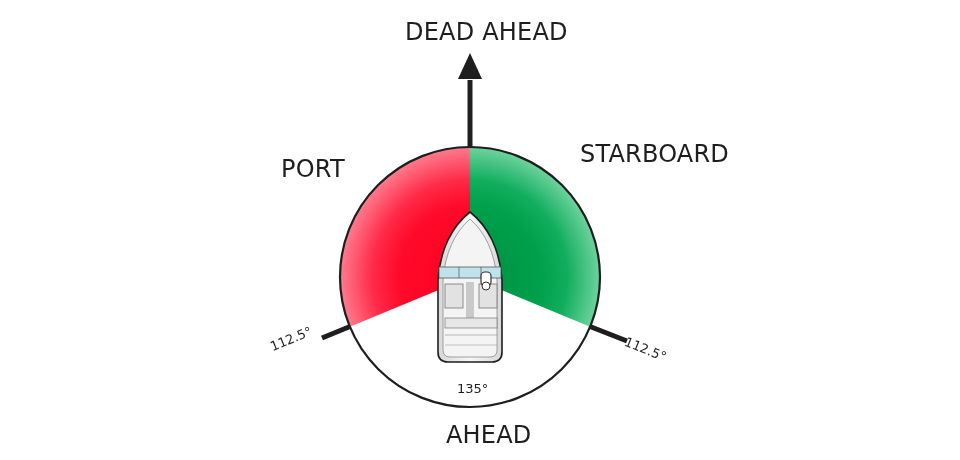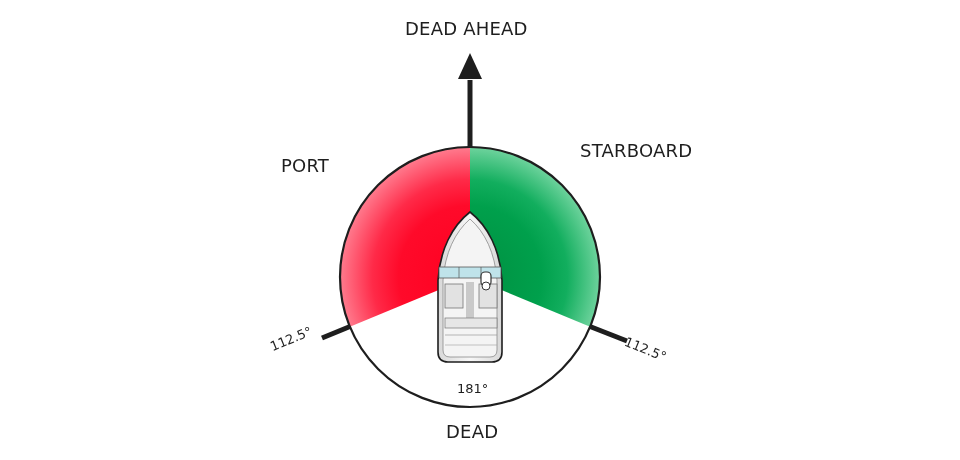--- a/index.html
+++ b/index.html
@@ -1,20 +1,20 @@
 <!DOCTYPE html>
 <html><head>
 <meta charset="utf-8">
 <style>
   html, body { margin: 0; padding: 0; background: #ffffff; }
   body { width: 960px; height: 460px; position: relative; overflow: hidden;
          font-family: "DejaVu Sans", "Liberation Sans", sans-serif; }
   #diagram { position: absolute; left: 0; top: 0; }
   .lbl { position: absolute; color: #1e1e1e; white-space: nowrap; }
-  .big { font-size: 18px; letter-spacing: 0.2px; }
+  .big { font-size: 24px; letter-spacing: 0.2px; }
   .small { font-size: 13px; }
 </style>
 </head>
 <body>
 
 <svg id="diagram" width="960" height="460" viewBox="0 0 960 460">
   <defs>
     <radialGradient id="redGrad" cx="470" cy="277" r="130" gradientUnits="userSpaceOnUse">
       <stop offset="0" stop-color="#ff0020"></stop>
       <stop offset="0.55" stop-color="#ff0a2a"></stop>
@@ -65,16 +65,16 @@
 
     <rect x="445" y="318" width="52" height="10" fill="#e6e6e6" stroke="#777" stroke-width="0.7"></rect>
     <line x1="445" y1="335" x2="497" y2="335" stroke="#999" stroke-width="0.7"></line>
     <line x1="445" y1="345" x2="497" y2="345" stroke="#aaa" stroke-width="0.7"></line>
   </g>
 </svg>
 
 <div class="lbl big" style="left:405px; top:18px;">DEAD AHEAD</div>
 <div class="lbl big" style="left:281px; top:155px;">PORT</div>
 <div class="lbl big" style="left:580px; top:140px;">STARBOARD</div>
-<div class="lbl big" style="left:446px; top:421px;">DEAD</div>
+<div class="lbl big" style="left:446px; top:421px;">AHEAD</div>
 <div class="lbl small" style="left:268px; top:340px; transform:rotate(-22deg); transform-origin:left top;">112.5°</div>
 <div class="lbl small" style="left:628px; top:334px; transform:rotate(22deg); transform-origin:left top;">112.5°</div>
-<div class="lbl small" style="left:457px; top:381px;">181°</div>
+<div class="lbl small" style="left:457px; top:381px;">135°</div>
 
 </body></html>

